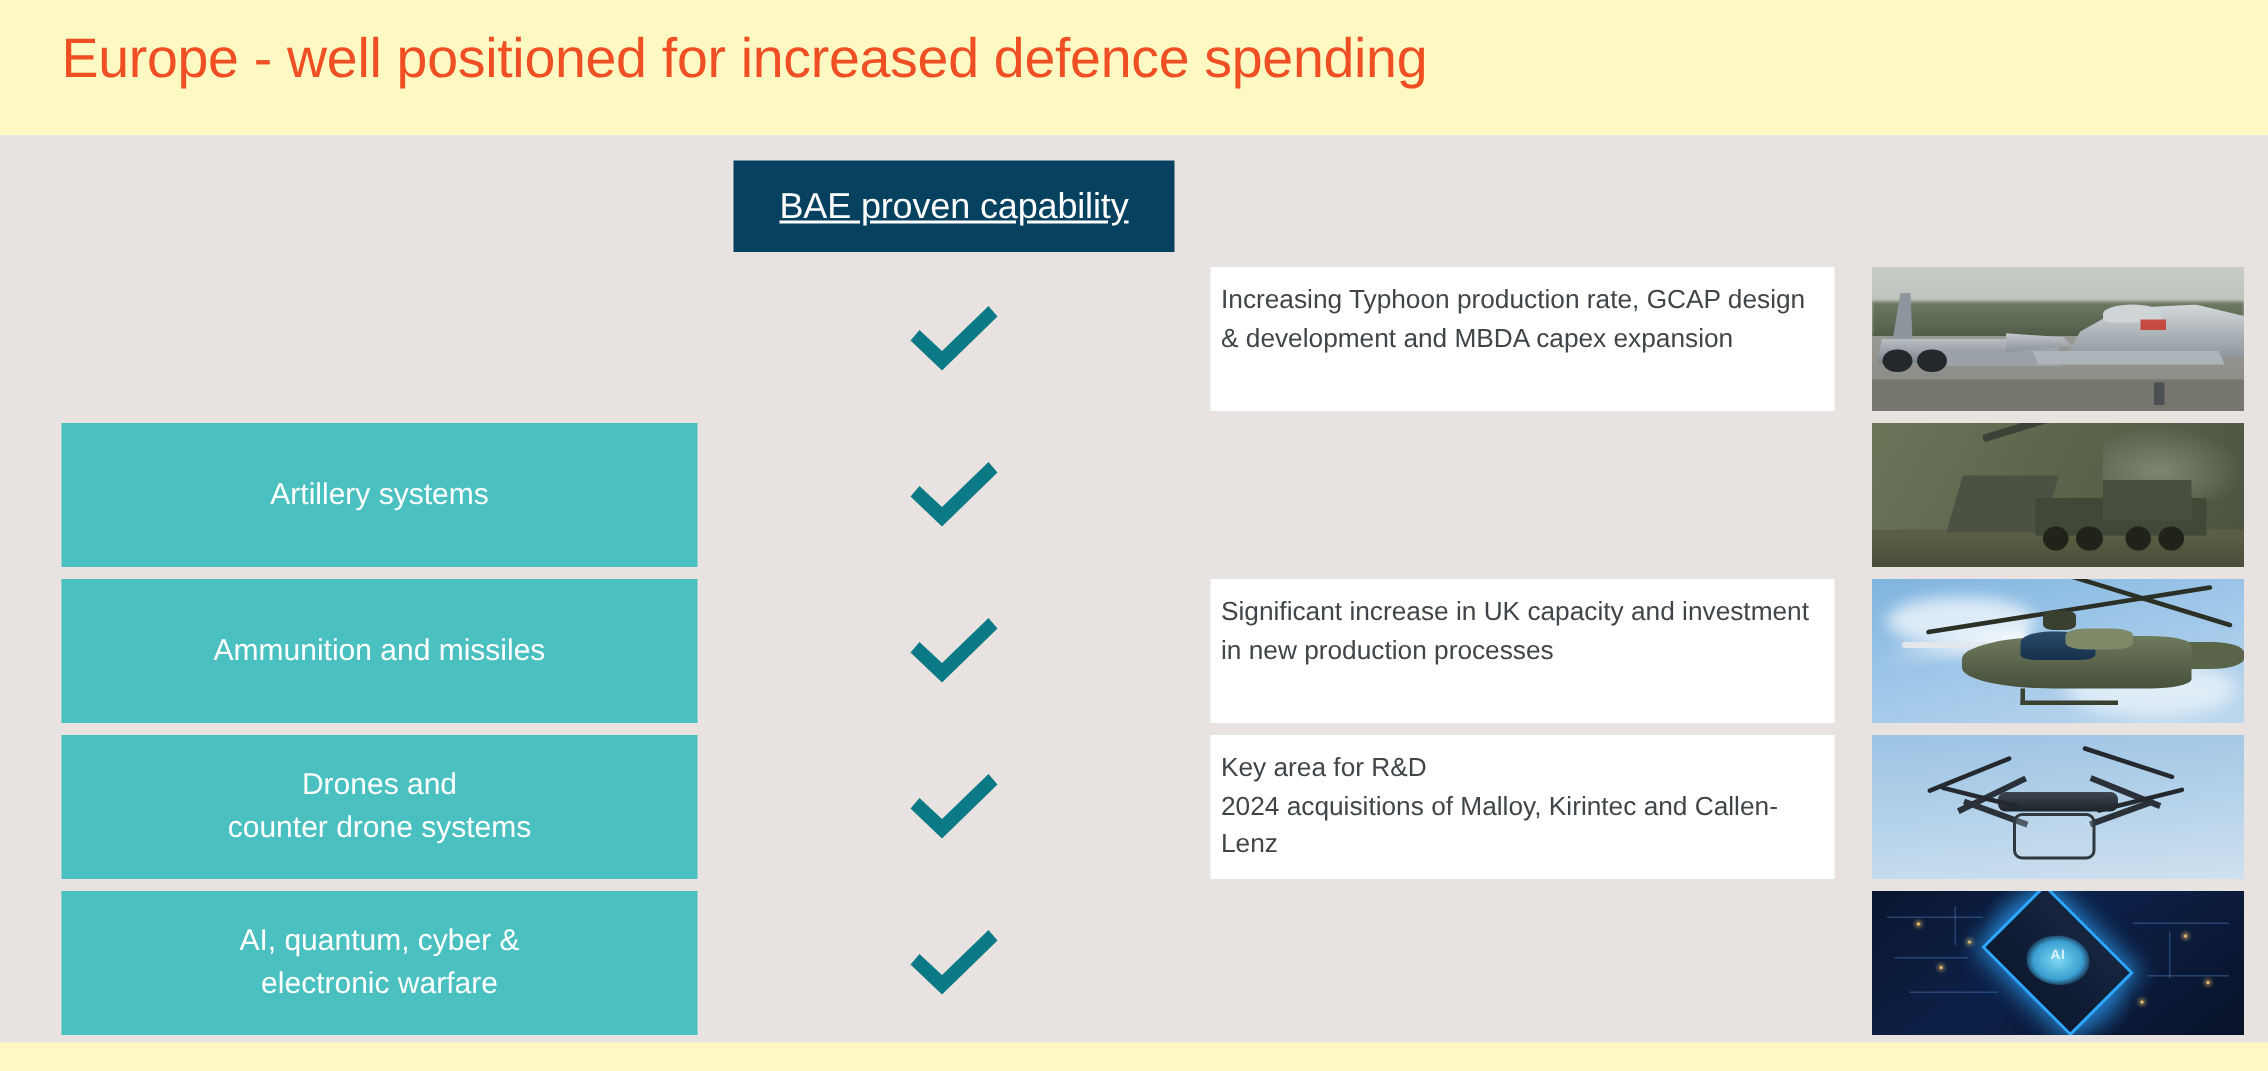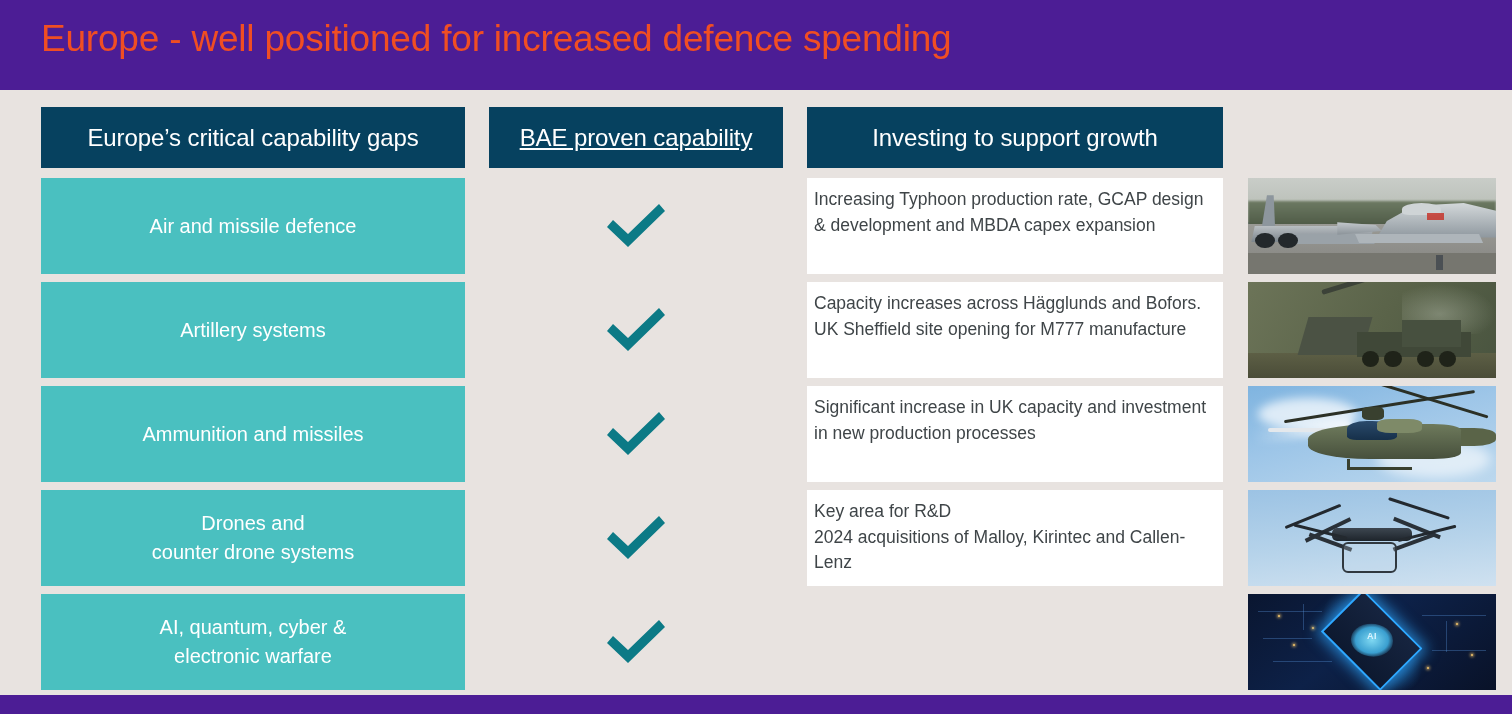--- a/index.html
+++ b/index.html
@@ -2,21 +2,21 @@
 <html><head>
 <meta charset="utf-8">
 <style>
   * { box-sizing: border-box; margin: 0; padding: 0; }
   html, body {
     width: 1512px; height: 714px;
     background: #ffffff;
     font-family: "Liberation Sans", sans-serif;
     overflow: hidden;
   }
-  .slide { position: relative; width: 1512px; height: 714px; background: #4c1d95; }
+  .slide { position: relative; width: 1512px; height: 714px; background: #fef9c3; }
 
   .slide-title {
     position: absolute;
     left: 41px; top: 18px;
     font-size: 37px;
     font-weight: 400;
     color: #f04e23;
     letter-spacing: -0.2px;
     white-space: nowrap;
   }
@@ -240,26 +240,23 @@
 </style>
 </head>
 <body>
 
 <div class="slide">
 
   <div class="slide-title">Europe - well positioned for increased defence spending</div>
 
   <div class="panel">
 
-    <div class="col-header" id="hdr-gaps">Europe’s critical capability gaps</div>
     <div class="col-header" id="hdr-bae">BAE proven capability</div>
-    <div class="col-header" id="hdr-investing">Investing to support growth</div>
 
     <div class="row row-0">
-      <div class="gap-box">Air and missile defence</div>
       <div class="check-cell">
         <span>
           <svg width="66" height="50" viewBox="0 0 66 50">
               <path d="M4 26 L10 19 L25 33 L56 3 L62 10 L25 46 Z" fill="#0c7a86"></path>
             </svg>
         </span>
       </div>
       <div class="invest-box">Increasing Typhoon production rate, GCAP design &amp; development and MBDA capex expansion</div>
       <div class="thumb">
         <div class="art">
@@ -284,21 +281,20 @@
 
     <div class="row row-1">
       <div class="gap-box">Artillery systems</div>
       <div class="check-cell">
         <span>
           <svg width="66" height="50" viewBox="0 0 66 50">
               <path d="M4 26 L10 19 L25 33 L56 3 L62 10 L25 46 Z" fill="#0c7a86"></path>
             </svg>
         </span>
       </div>
-      <div class="invest-box">Capacity increases across Hägglunds and Bofors. UK Sheffield site opening for M777 manufacture</div>
       <div class="thumb">
         <div class="art">
           <div class="art-sky"></div>
             <div class="art-hill"></div>
           <div class="art-smoke"></div>
             <div class="art-field"></div>
           <div class="art-barrel"></div>
             <div class="art-mount"></div>
           <div class="art-body"></div>
             <div class="art-cab"></div>

